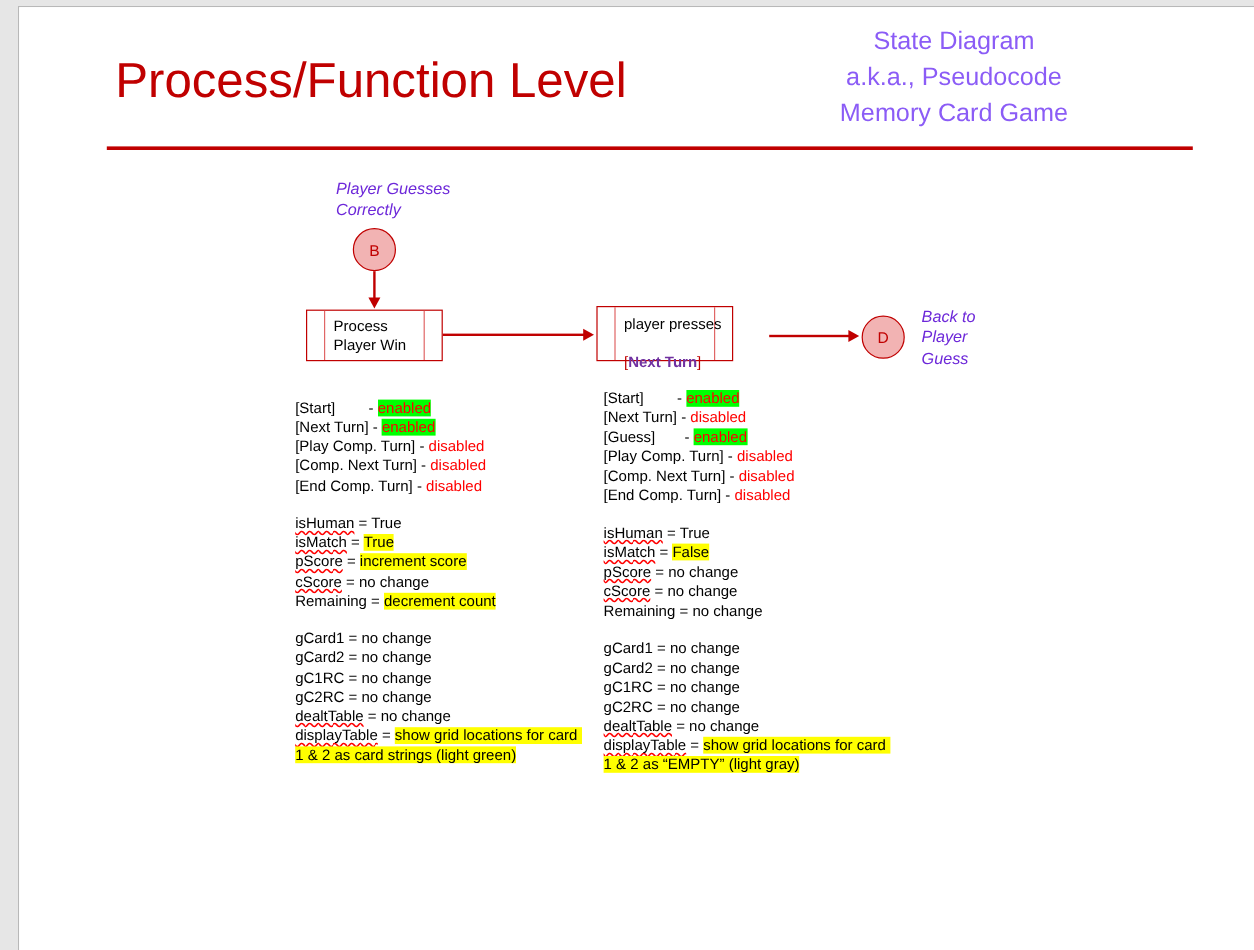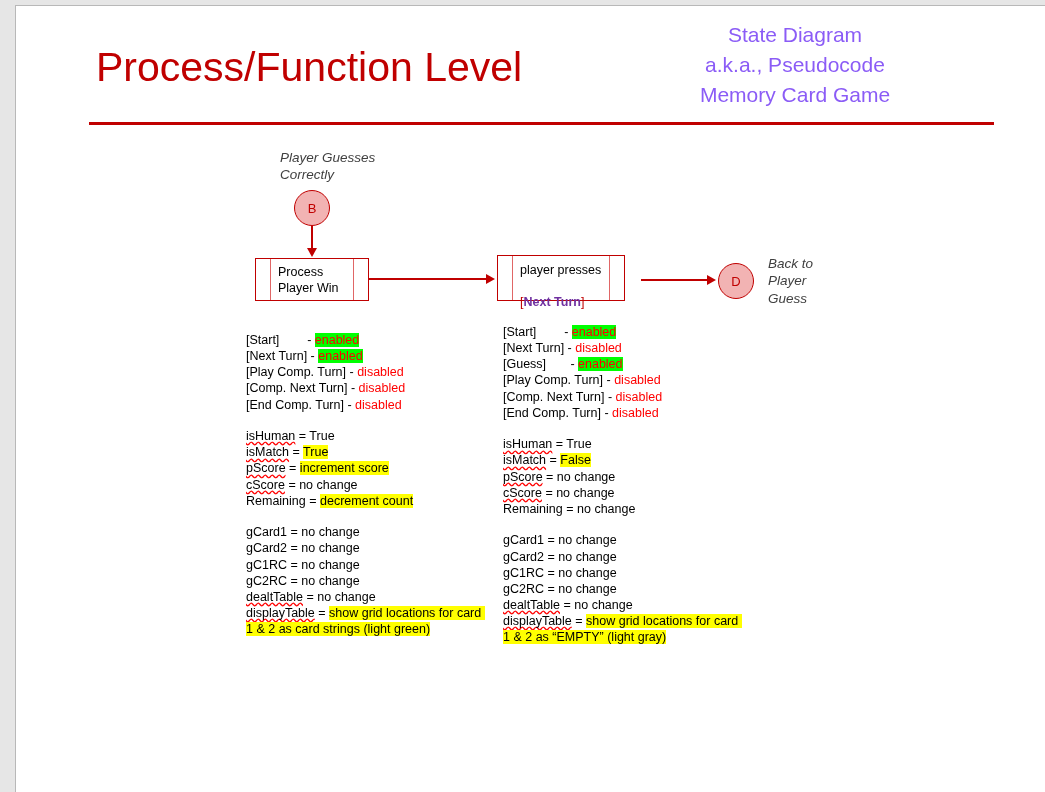--- a/index.html
+++ b/index.html
@@ -72,21 +72,21 @@
     left: 89px; top: 122px;
     width: 905px; height: 3px;
     background: #c00000;
   }
 
   
   .flow-note {
     position: absolute;
     font-style: italic;
     font-size: 13.5px;
-    color: #404040;
+    color: #6d28d9;
     line-height: 1.28;
     white-space: pre-line;
   }
   #note-player-guesses { left: 280px; top: 149px; }
   #note-back-to { left: 768px; top: 255px; }
 
   .connector-circle {
     position: absolute;
     width: 36px; height: 36px;
     border-radius: 50%;
@@ -121,21 +121,21 @@
   .process-box .box-text {
     position: absolute;
     left: 22px; top: 50%;
     transform: translateY(-50%);
     font-size: 12.5px;
     color: #000000;
     line-height: 1.28;
     white-space: pre-line;
   }
   #box-process-player-win { left: 255px; top: 258px; width: 114px; height: 43px; }
-  #box-player-presses     { left: 497px; top: 255px; width: 128px; height: 46px; }
+  #box-player-presses     { left: 497px; top: 255px; width: 114px; height: 46px; }
 
   .kw-purple { color: #7030a0; font-weight: bold; }
   .kw-bracket { color: #c00000; }
 
   
   .arrow-line {
     position: absolute;
     background: #c00000;
   }
   .arrow-head {

